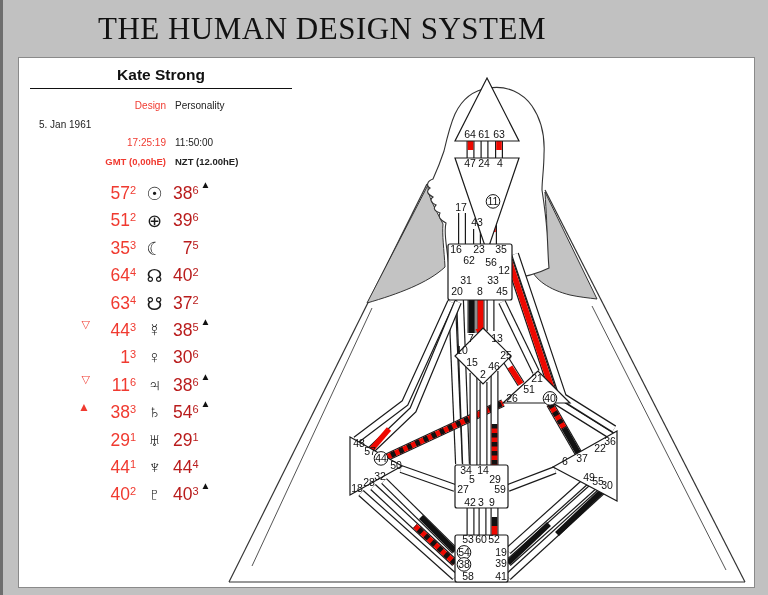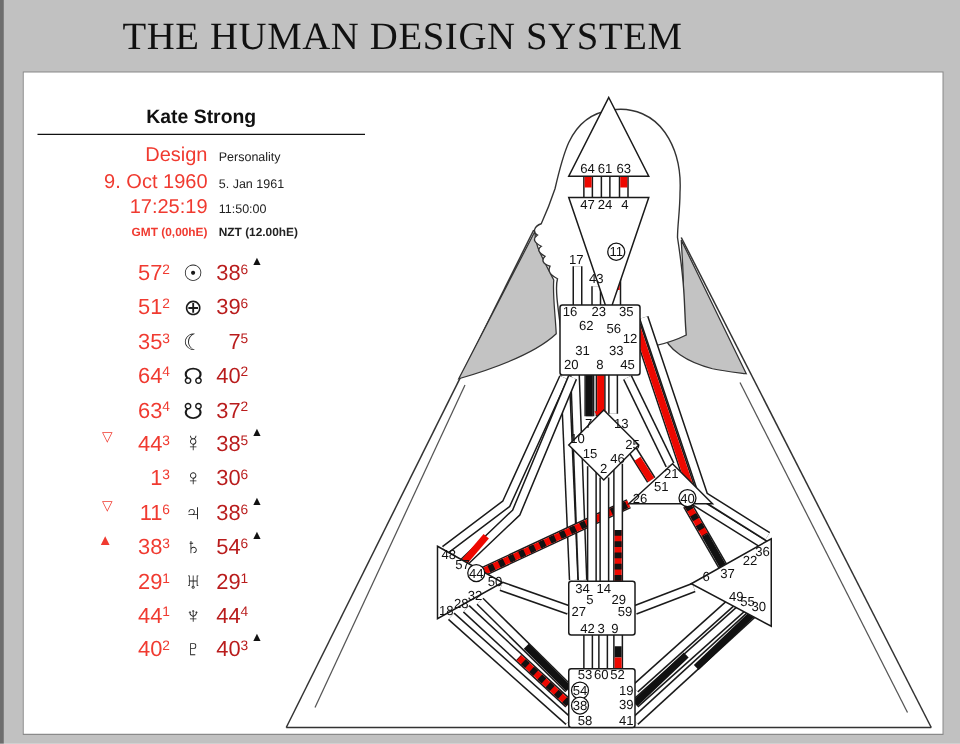--- a/index.html
+++ b/index.html
@@ -4,25 +4,25 @@
 <style>
   html,body{margin:0;padding:0;}
   body{width:768px;height:595px;background:#c1c1c1;position:relative;overflow:hidden;
        font-family:"Liberation Sans",sans-serif;}
   .edge-strip{position:absolute;left:0;top:0;width:3px;height:595px;background:#6e6e6e;}
   .titlebar{position:absolute;left:0;top:0;width:644px;height:57px;display:flex;
             align-items:center;justify-content:center;}
   .titlebar span{font-family:"Liberation Serif",serif;font-size:31px;color:#111;letter-spacing:.5px;}
   .panel{position:absolute;left:18px;top:57px;width:737px;height:531px;background:#fff;
          border:1px solid #8a8a8a;box-sizing:border-box;}
-  .info{position:absolute;left:30px;top:85px;width:262px;}
+  .info{position:absolute;left:30px;top:66px;width:262px;}
   .pname{text-align:center;font-weight:bold;font-size:15.5px;color:#111;padding-bottom:4px;}
   .rule{border-top:1.6px solid #111;margin:0 0 8px 0;}
   .iline{display:flex;align-items:baseline;line-height:18.5px;}
-  .dcol{width:136px;text-align:right;color:var(--red);font-size:16px;}
+  .dcol{width:136px;text-align:right;color:var(--red);font-size:10px;}
   .pcol{margin-left:9px;color:#222;font-size:10px;}
   .zline .dcol,.zline .pcol{font-size:9.5px;font-weight:bold;text-align:right;}
   .ptable{margin-top:12px;}
   .prow{display:flex;align-items:flex-start;height:27.4px;font-size:17.5px;}
   .pre{width:60px;text-align:right;color:var(--red);font-size:11px;position:relative;top:-2px;}
   .pre.solid{font-size:12px;}
   .rv{width:46px;text-align:right;color:var(--red);white-space:pre;}
   .rv sup,.bv sup{font-size:11px;position:relative;top:-5px;vertical-align:baseline;}
   .gl{width:37px;text-align:center;font-size:18px;color:#1a1a1a;}
   .bv{color:#b91c1c;text-align:left;white-space:pre;}
@@ -45,21 +45,20 @@
 <div class="panel"></div>
 
 <div class="info">
   <div class="pname">Kate Strong</div>
   <div class="rule"></div>
   <div class="iline">
     <span class="dcol">Design</span>
     <span class="pcol">Personality</span>
   </div>
   <div class="iline">
-    <span class="dcol">9. Oct 1960</span>
     <span class="pcol">5. Jan 1961</span>
   </div>
   <div class="iline">
     <span class="dcol">17:25:19</span>
     <span class="pcol">11:50:00</span>
   </div>
   <div class="iline zline">
     <span class="dcol">GMT (0,00hE)</span>
     <span class="pcol">NZT (12.00hE)</span>
   </div>

